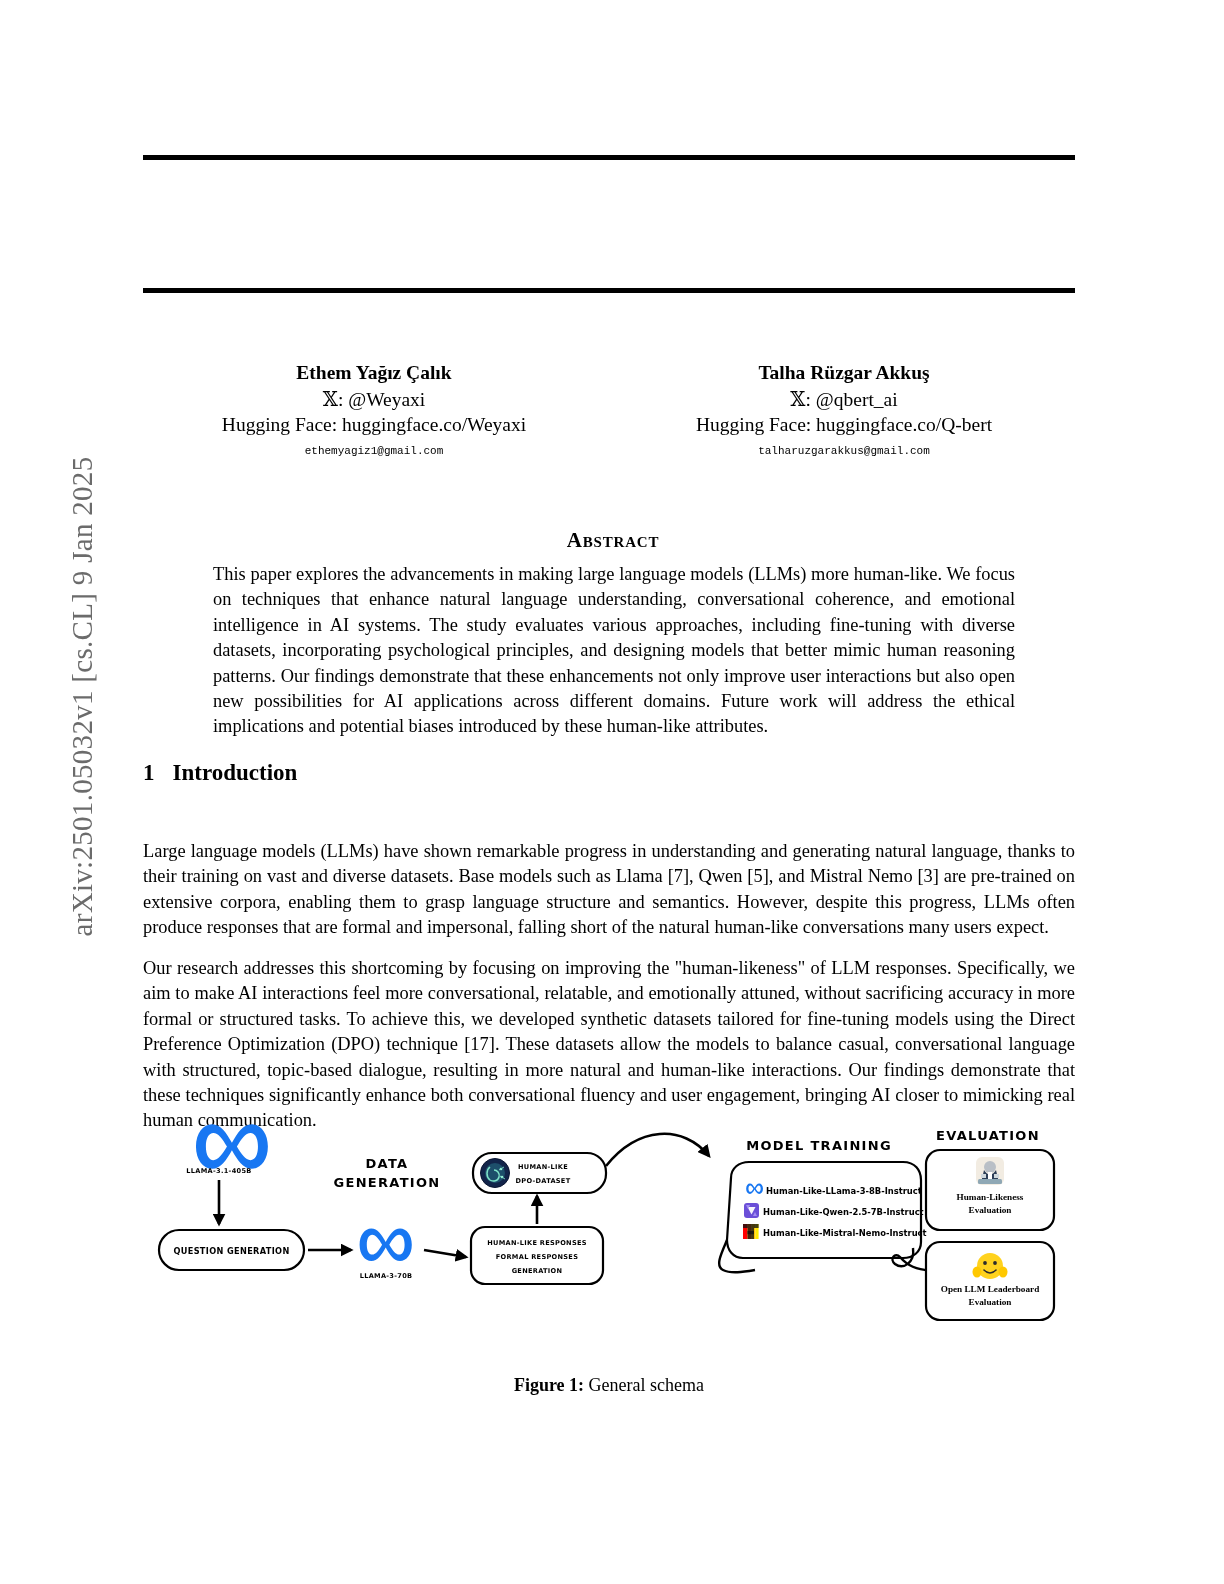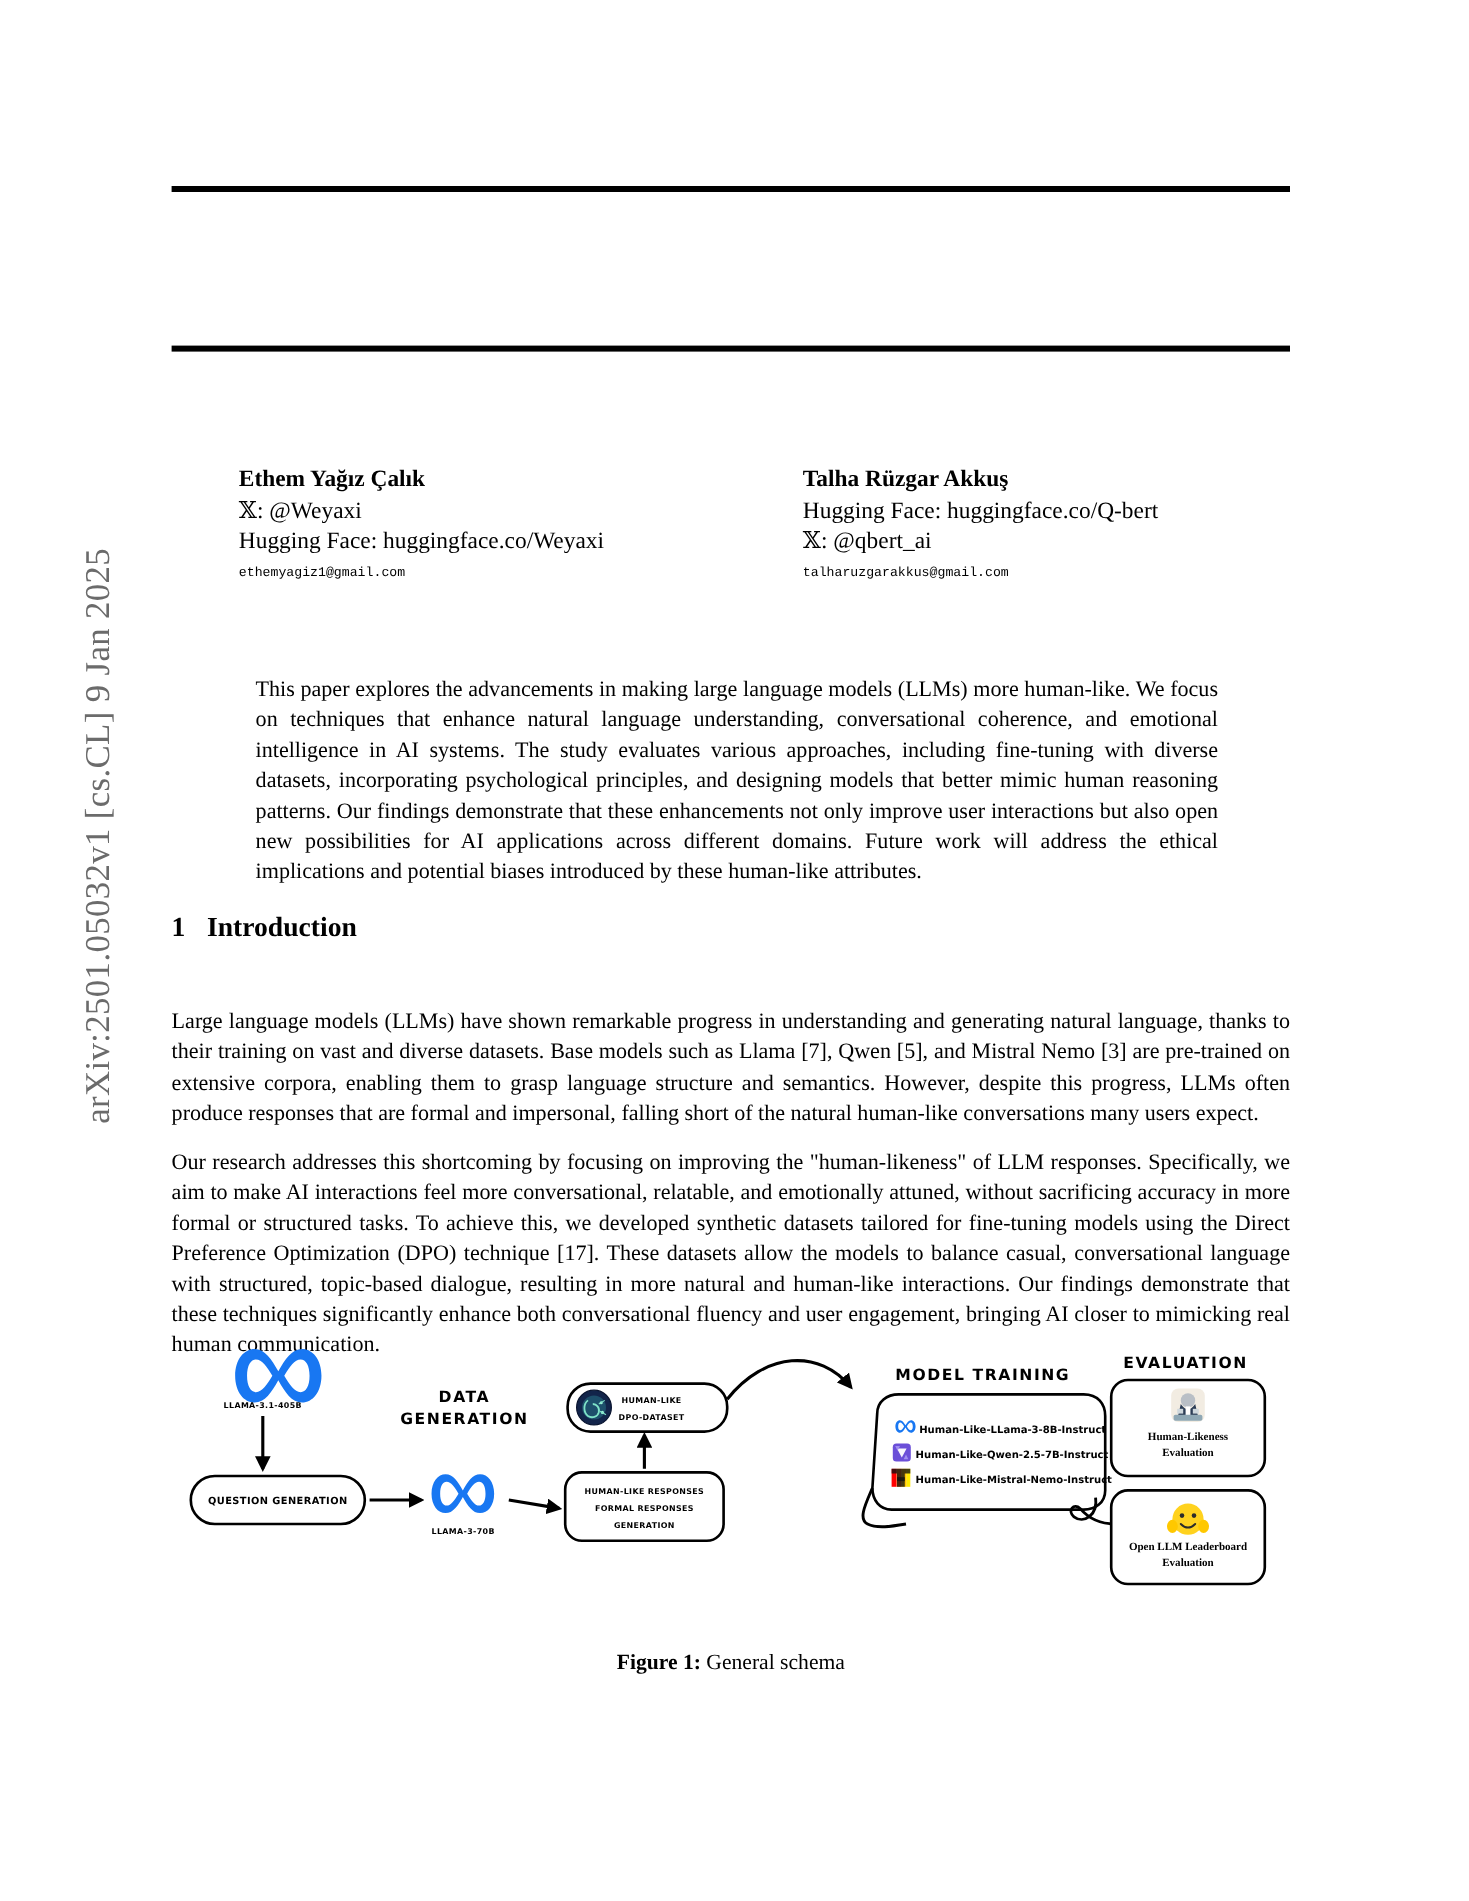--- a/index.html
+++ b/index.html
@@ -59,25 +59,24 @@
   .authors {
     position: absolute;
     left: 143px;
     top: 360px;
     width: 932px;
     display: flex;
     justify-content: center;
     gap: 120px;
   }
   .author-col {
-    text-align: left;
+    text-align: center;
     width: 350px;
     font-size: 19.5px;
     line-height: 25px;
-    margin-top: 27px;
   }
   .author-name {
     font-weight: bold;
     font-size: 19.5px;
     margin-bottom: 2px;
   }
   .author-line { white-space: nowrap; }
   .author-mail {
     font-family: "Liberation Mono", "DejaVu Sans Mono", monospace;
     font-size: 11px;
@@ -198,26 +197,27 @@
 
   <div class="authors">
     <div class="author-col">
       <div class="author-name">Ethem Yağız Çalık</div>
       <div class="author-line">𝕏: @Weyaxi</div>
       <div class="author-line">Hugging Face: huggingface.co/Weyaxi</div>
       <div class="author-mail">ethemyagiz1@gmail.com</div>
     </div>
     <div class="author-col">
       <div class="author-name">Talha Rüzgar Akkuş</div>
+      <div class="author-line">𝕏: @qbert_ai</div>
       <div class="author-line">Hugging Face: huggingface.co/Q-bert</div>
-      <div class="author-line">𝕏: @qbert_ai</div>
       <div class="author-mail">talharuzgarakkus@gmail.com</div>
     </div>
   </div>
 
+  <div class="abstract-head">Abstract</div>
   <div class="abstract-body">This paper explores the advancements in making large language models (LLMs) more human-like. We focus on techniques that enhance natural language understanding, conversational coherence, and emotional intelligence in AI systems. The study evaluates various approaches, including fine-tuning with diverse datasets, incorporating psychological principles, and designing models that better mimic human reasoning patterns. Our findings demonstrate that these enhancements not only improve user interactions but also open new possibilities for AI applications across different domains. Future work will address the ethical implications and potential biases introduced by these human-like attributes.</div>
 
   <div class="section-head">
     <span class="num">1</span><span>Introduction</span>
   </div>
   <div class="body-para para-1">Large language models (LLMs) have shown remarkable progress in understanding and generating natural language, thanks to their training on vast and diverse datasets. Base models such as Llama [7], Qwen [5], and Mistral Nemo [3] are pre-trained on extensive corpora, enabling them to grasp language structure and semantics. However, despite this progress, LLMs often produce responses that are formal and impersonal, falling short of the natural human-like conversations many users expect.</div>
   <div class="body-para para-2">Our research addresses this shortcoming by focusing on improving the "human-likeness" of LLM responses. Specifically, we aim to make AI interactions feel more conversational, relatable, and emotionally attuned, without sacrificing accuracy in more formal or structured tasks. To achieve this, we developed synthetic datasets tailored for fine-tuning models using the Direct Preference Optimization (DPO) technique [17]. These datasets allow the models to balance casual, conversational language with structured, topic-based dialogue, resulting in more natural and human-like interactions. Our findings demonstrate that these techniques significantly enhance both conversational fluency and user engagement, bringing AI closer to mimicking real human communication.</div>
 
   <div class="figure-wrap">
     <svg class="figure-svg" width="932" height="250" viewBox="0 0 932 250" xmlns="http://www.w3.org/2000/svg">

